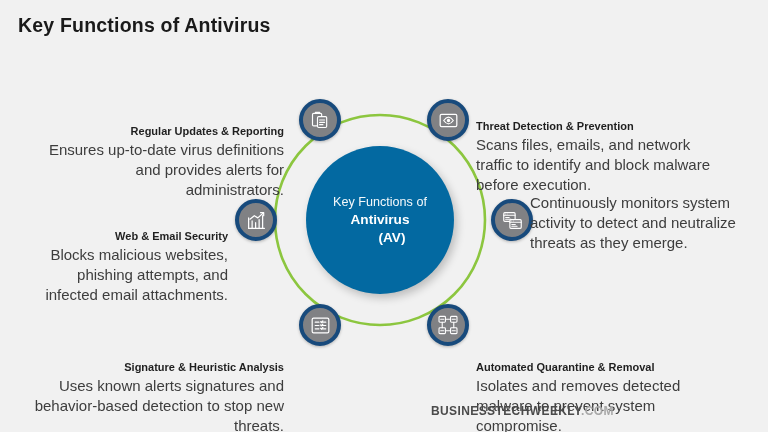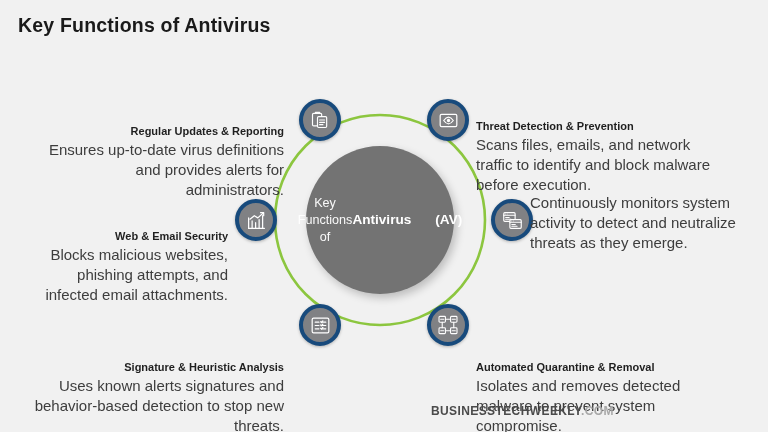--- a/index.html
+++ b/index.html
@@ -48,24 +48,24 @@
     height: 214px;
     overflow: visible;
   }
   #center-circle {
     position: absolute;
     left: 306px;
     top: 146px;
     width: 148px;
     height: 148px;
     border-radius: 50%;
-    background: #737373;
+    background: #0369a1;
     box-shadow: 3px 4px 9px rgba(0,0,0,0.22);
     display: flex;
-    flex-direction: row;
+    flex-direction: column;
     align-items: center;
     justify-content: center;
     text-align: center;
   }
   #center-circle .c-l1 {
     color: #ffffff;
     font-size: 12.6px;
     line-height: 17px;
     font-weight: normal;
     opacity: .96;

